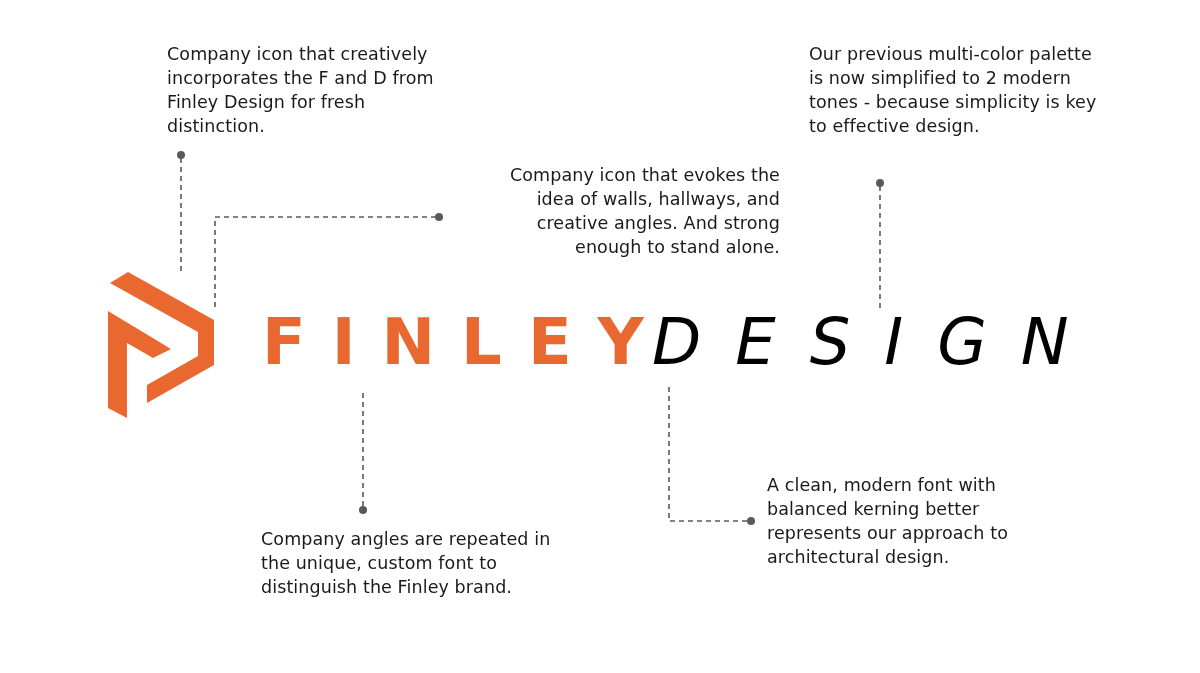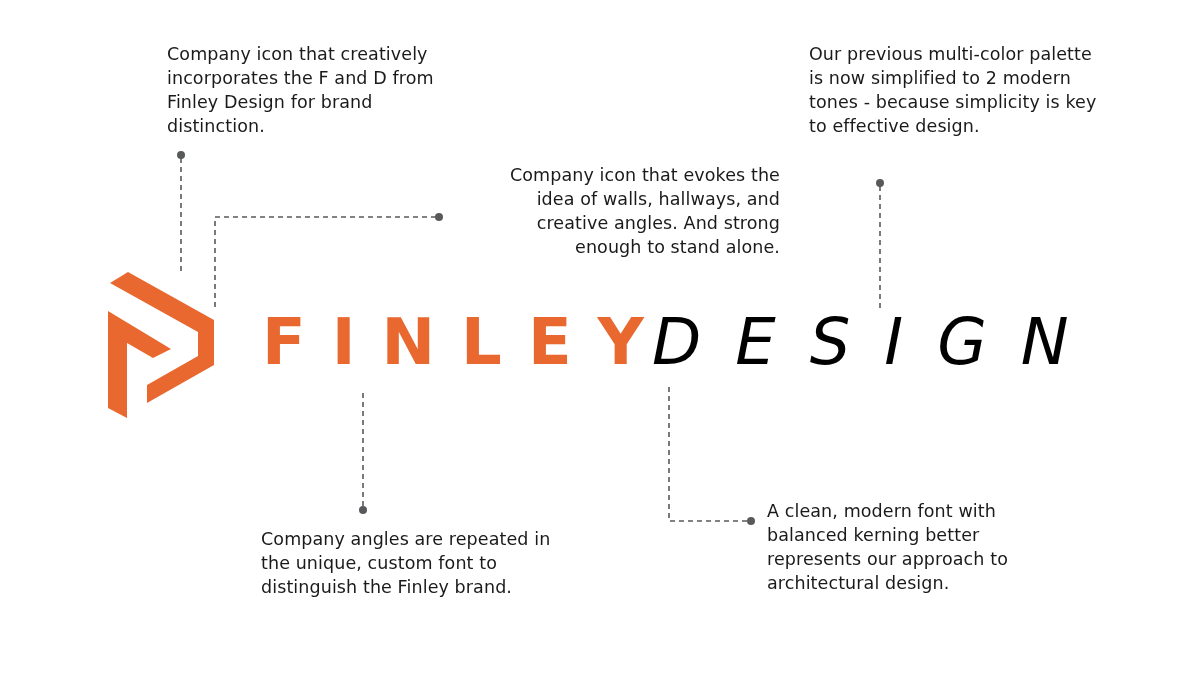--- a/index.html
+++ b/index.html
@@ -20,21 +20,21 @@
       line-height: 24px;
       color: #1a1a1a;
       margin: 0;
       white-space: pre-line;
       letter-spacing: 0.1px;
     }
     #note-icon-fd    { left: 167px; top: 42px;  width: 320px; }
     #note-icon-walls { left: 460px; top: 163px; width: 320px; text-align: right; }
     #note-palette    { left: 809px; top: 42px;  width: 340px; }
     #note-font-angle { left: 261px; top: 527px; width: 330px; }
-    #note-font-clean { left: 767px; top: 473px; width: 300px; margin-top: 26px; }
+    #note-font-clean { left: 767px; top: 473px; width: 300px; }
 
     .overlay {
       position: absolute;
       left: 0; top: 0;
       width: 1200px; height: 673px;
     }
     .wordmark {
       position: absolute;
       top: 312px;
       height: 60px;
@@ -88,21 +88,21 @@
 
     <polygon points="108,311 171,349 153,358 127,343 127,418 108,408"></polygon>
   </g>
 </svg>
 
 <div class="wordmark word-finley">FINLEY</div>
 <div class="wordmark word-design">DESIGN</div>
 
 <p class="annotation" id="note-icon-fd">Company icon that creatively
 incorporates the F and D from
-Finley Design for brand
+Finley Design for fresh
 distinction.</p>
 <p class="annotation" id="note-icon-walls">Company icon that evokes the
 idea of walls, hallways, and
 creative angles. And strong
 enough to stand alone.</p>
 <p class="annotation" id="note-palette">Our previous multi-color palette
 is now simplified to 2 modern
 tones - because simplicity is key
 to effective design.</p>
 <p class="annotation" id="note-font-angle">Company angles are repeated in

